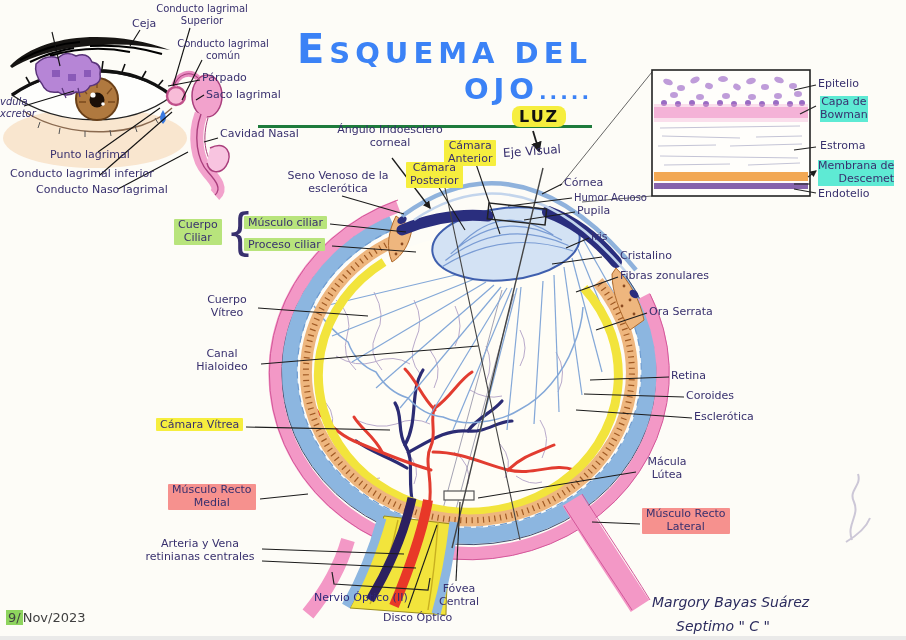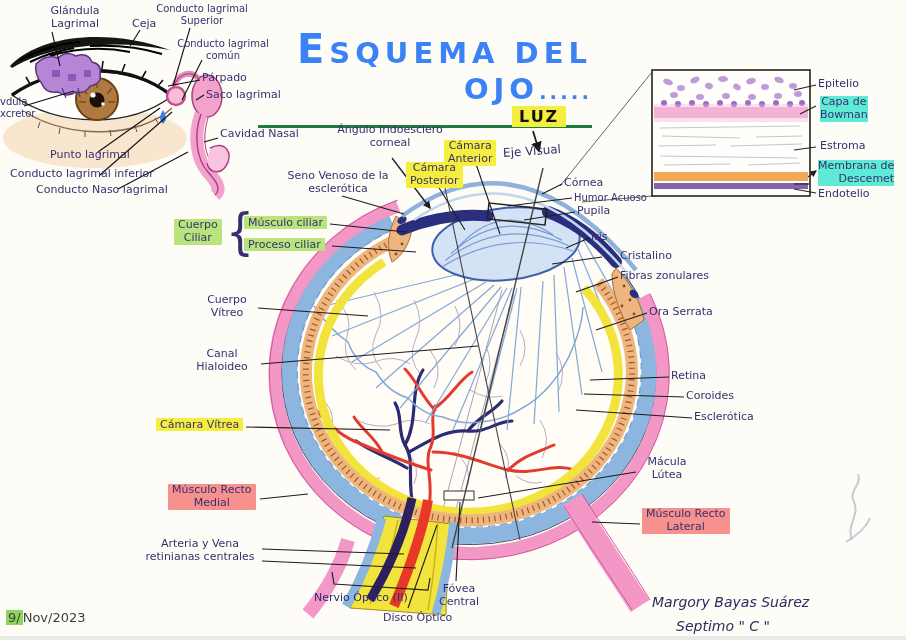--- a/index.html
+++ b/index.html
@@ -13,21 +13,21 @@
   .hl-yellow{background:#f6ee3e;padding:0 4px;border-radius:1px;}
   .hl-green{background:#b8e47c;padding:0 4px;border-radius:1px;}
   .hl-blue{background:#5eead4;padding:0 0;border-radius:0;}
   .hl-red{background:#f6918e;padding:0 4px;border-radius:1px;}
   .title{position:absolute;left:258px;top:26px;width:334px;text-align:right;z-index:5;
          color:#3b82f6;border-bottom:3px solid #1e7b3c;padding-bottom:19px;}
   .title .t1{font-size:29px;font-weight:bold;letter-spacing:5px;}
   .title::first-letter{font-size:40px;}
   .title .dots{font-size:20px;font-weight:bold;letter-spacing:3px;}
   .luz{position:absolute;left:512px;top:106px;z-index:5;font-size:16px;font-weight:bold;
-       color:#111;background:#f6ee3e;padding:1px 7px;letter-spacing:2px;}
+       color:#111;background:#f6ee3e;padding:1px 7px;letter-spacing:2px;border-radius:8px;}
   .eje{position:absolute;left:503px;top:144px;z-index:5;color:#38306e;font-size:12px;
        transform:rotate(-4deg);}
   .brace{position:absolute;left:226px;top:206px;z-index:5;color:#38306e;font-size:44px;
          font-weight:400;transform:scaleY(1.15);}
   .date{position:absolute;left:6px;top:610px;z-index:5;color:#404040;font-size:13px;}
   .date::first-letter{background:#8ed45e;padding:0 2px;}
   .sig{position:absolute;z-index:5;color:#2c2c5e;font-size:14px;font-style:italic;}
   .nervio{font-size:11px;color:#2e2a7a;}
 </style>
 </head>
@@ -292,34 +292,32 @@
     <path d="M408,608 L437,525"></path>
     <path d="M456,581 L460,502"></path>
   </g>
 
   <path d="M852,540 C846,524 860,516 854,502 C848,490 862,486 858,474 M846,542 C856,536 866,528 870,518" stroke="#bfb9ce" stroke-width="2" fill="none" opacity="0.8"></path>
   <rect x="0" y="636" width="906" height="4" fill="#d8d8dc" opacity="0.5"></rect>
 </svg>
 
 <div class="title"><span class="t1" style="text-transform:uppercase;">Esquema del Ojo</span><span class="dots">.....</span></div>
 
-<div class="lbl ctr" style="left:26px;top:5px;width:98px;">Glándula
-Lagrimal</div>
 <div class="lbl" style="left:132px;top:18px;">Ceja</div>
 <div class="lbl ctr sm" style="left:150px;top:3px;width:104px;">Conducto lagrimal
 Superior</div>
 <div class="lbl ctr sm" style="left:175px;top:38px;width:96px;">Conducto lagrimal
 común</div>
 <div class="lbl" style="left:202px;top:72px;">Párpado</div>
 <div class="lbl" style="left:206px;top:89px;">Saco lagrimal</div>
 <div class="lbl" style="left:220px;top:128px;">Cavidad Nasal</div>
 <div class="lbl" style="left:50px;top:149px;">Punto lagrimal</div>
 <div class="lbl" style="left:10px;top:168px;">Conducto lagrimal inferior</div>
 <div class="lbl" style="left:36px;top:184px;">Conducto Naso lagrimal</div>
-<div class="lbl sm" style="left:0px;top:96px;width:44px;">vdula
+<div class="lbl sm" style="left:0px;top:96px;width:44px;font-style:italic;">vdula
 xcretor</div>
 
 <div class="lbl" style="left:818px;top:78px;">Epitelio</div>
 <div class="lbl ctr" style="left:820px;top:96px;"><span class="hl-blue" style="display:inline-block;">Capa de
 Bowman</span></div>
 <div class="lbl" style="left:820px;top:140px;">Estroma</div>
 <div class="lbl ctr" style="left:818px;top:160px;text-align:right;"><span class="hl-blue" style="display:inline-block;">Membrana de
 Descemet</span></div>
 <div class="lbl" style="left:818px;top:188px;">Endotelio</div>
 

